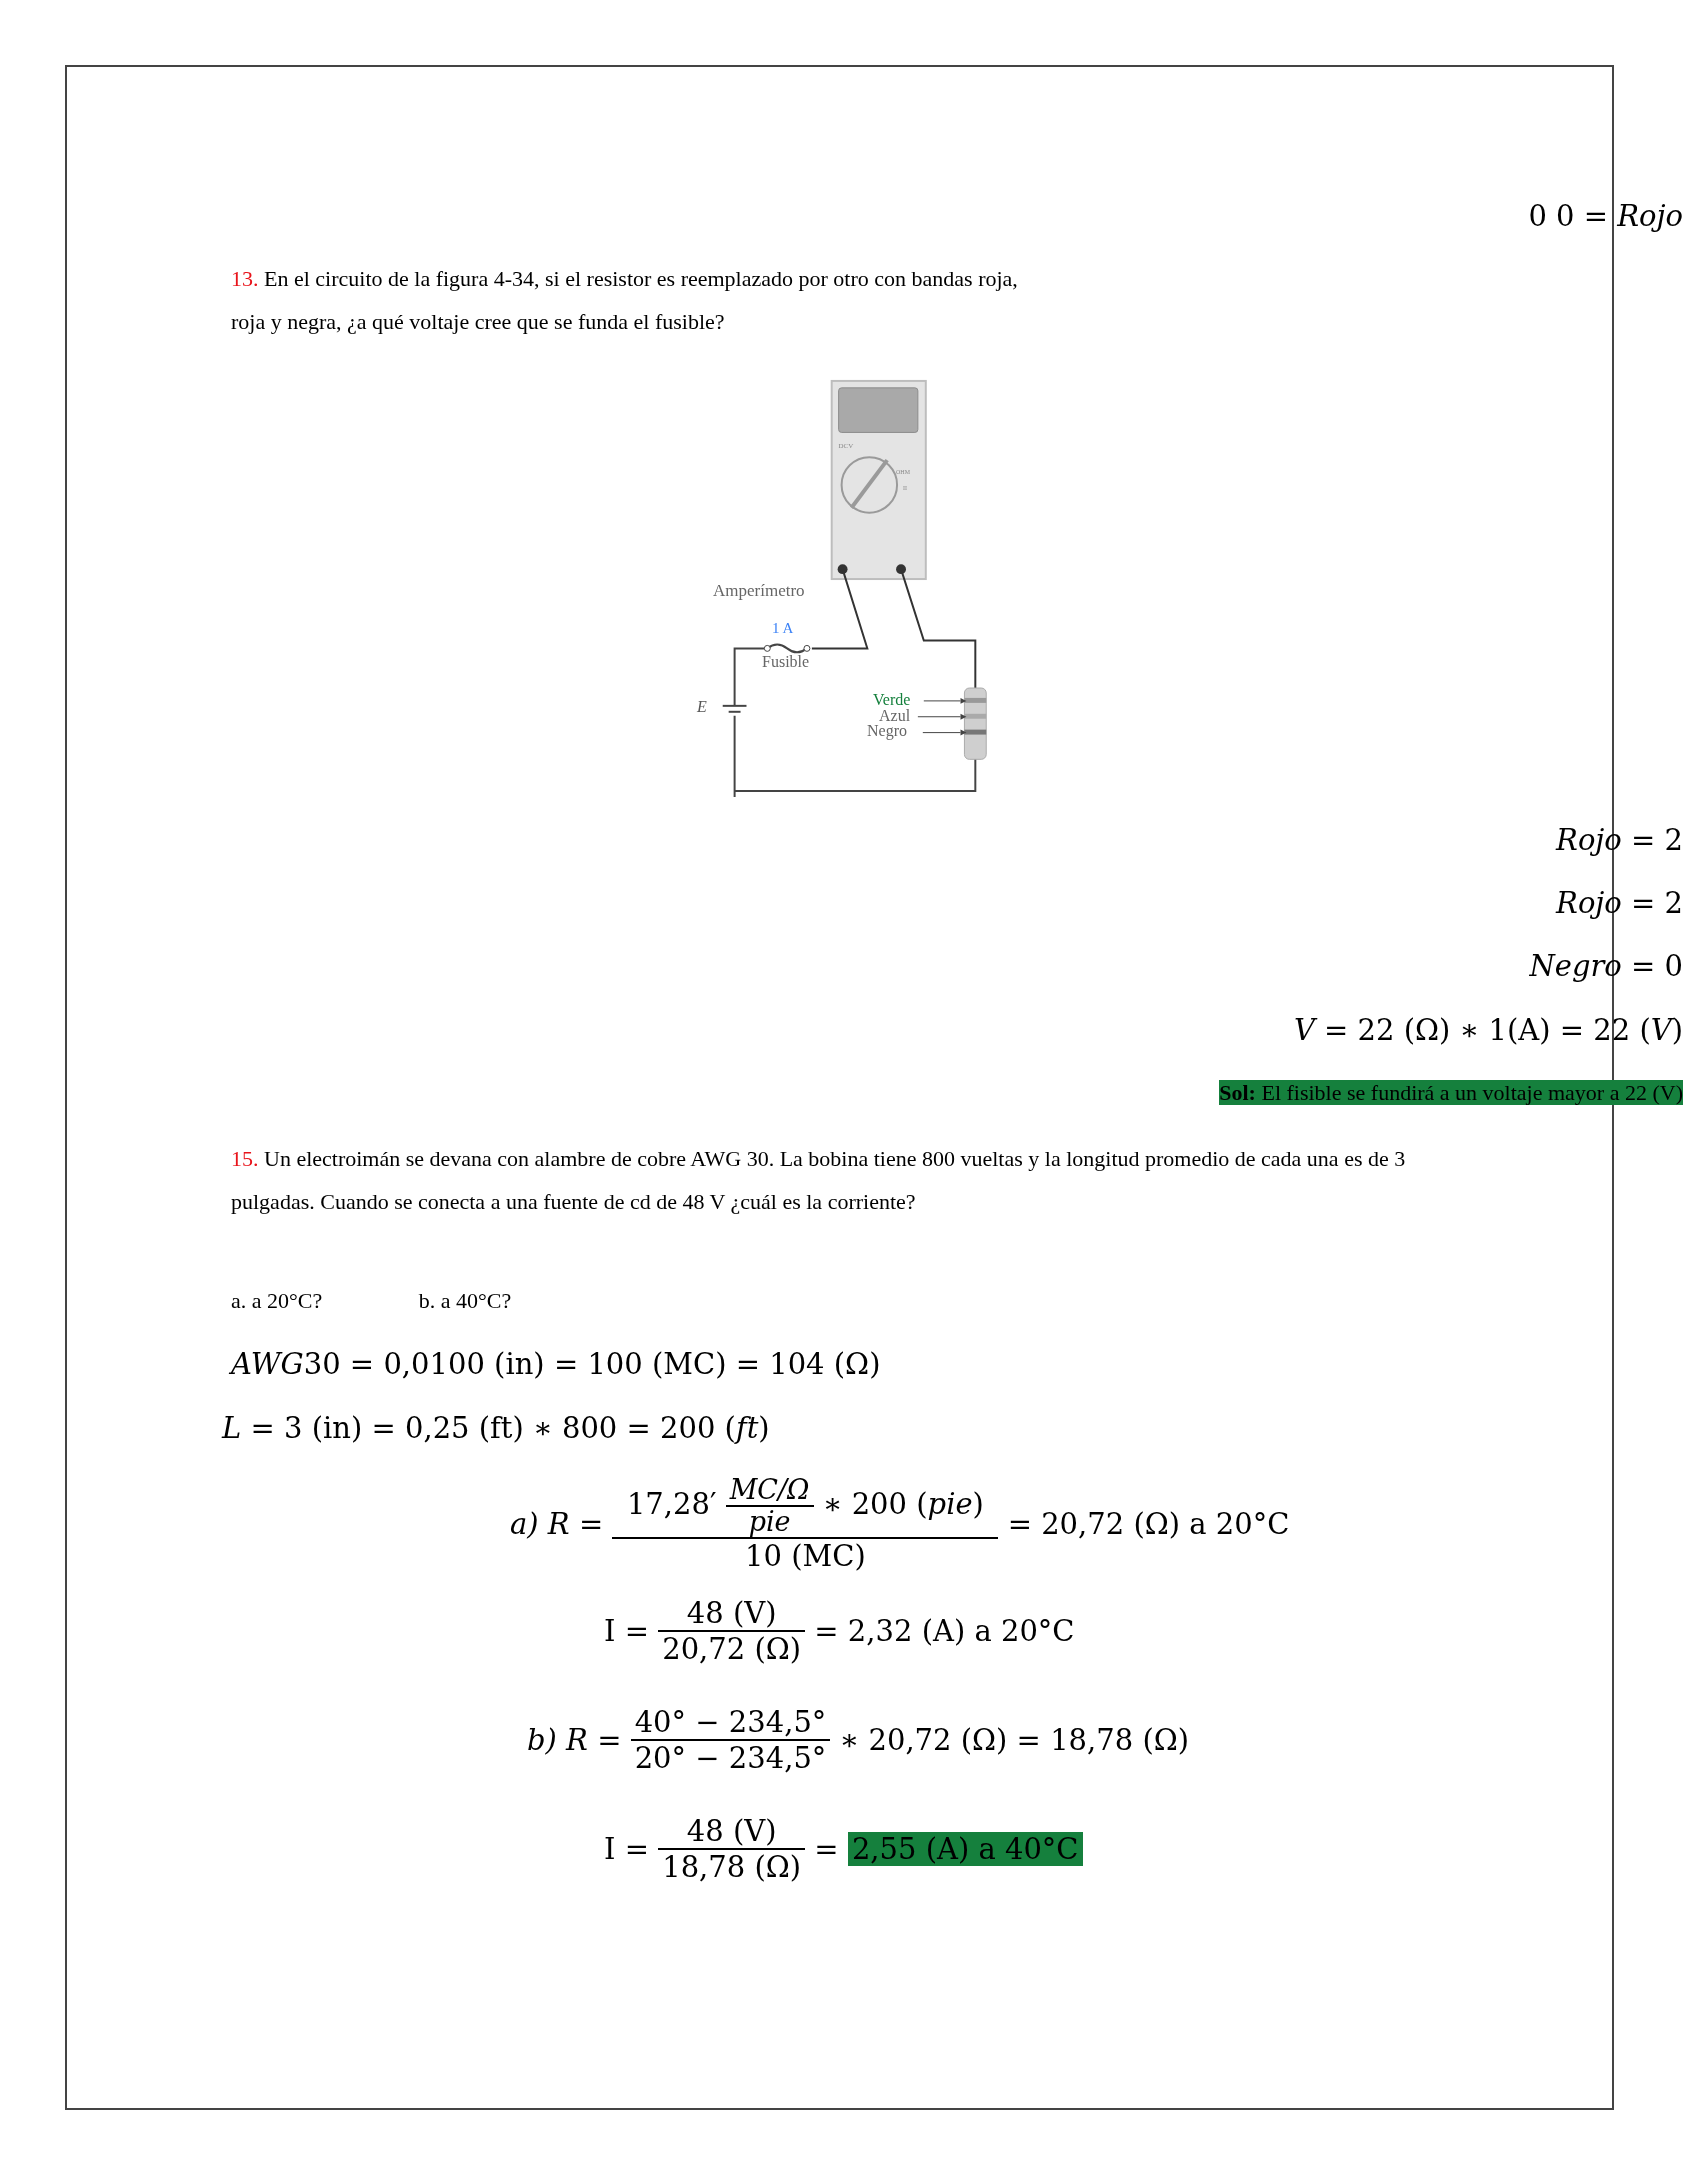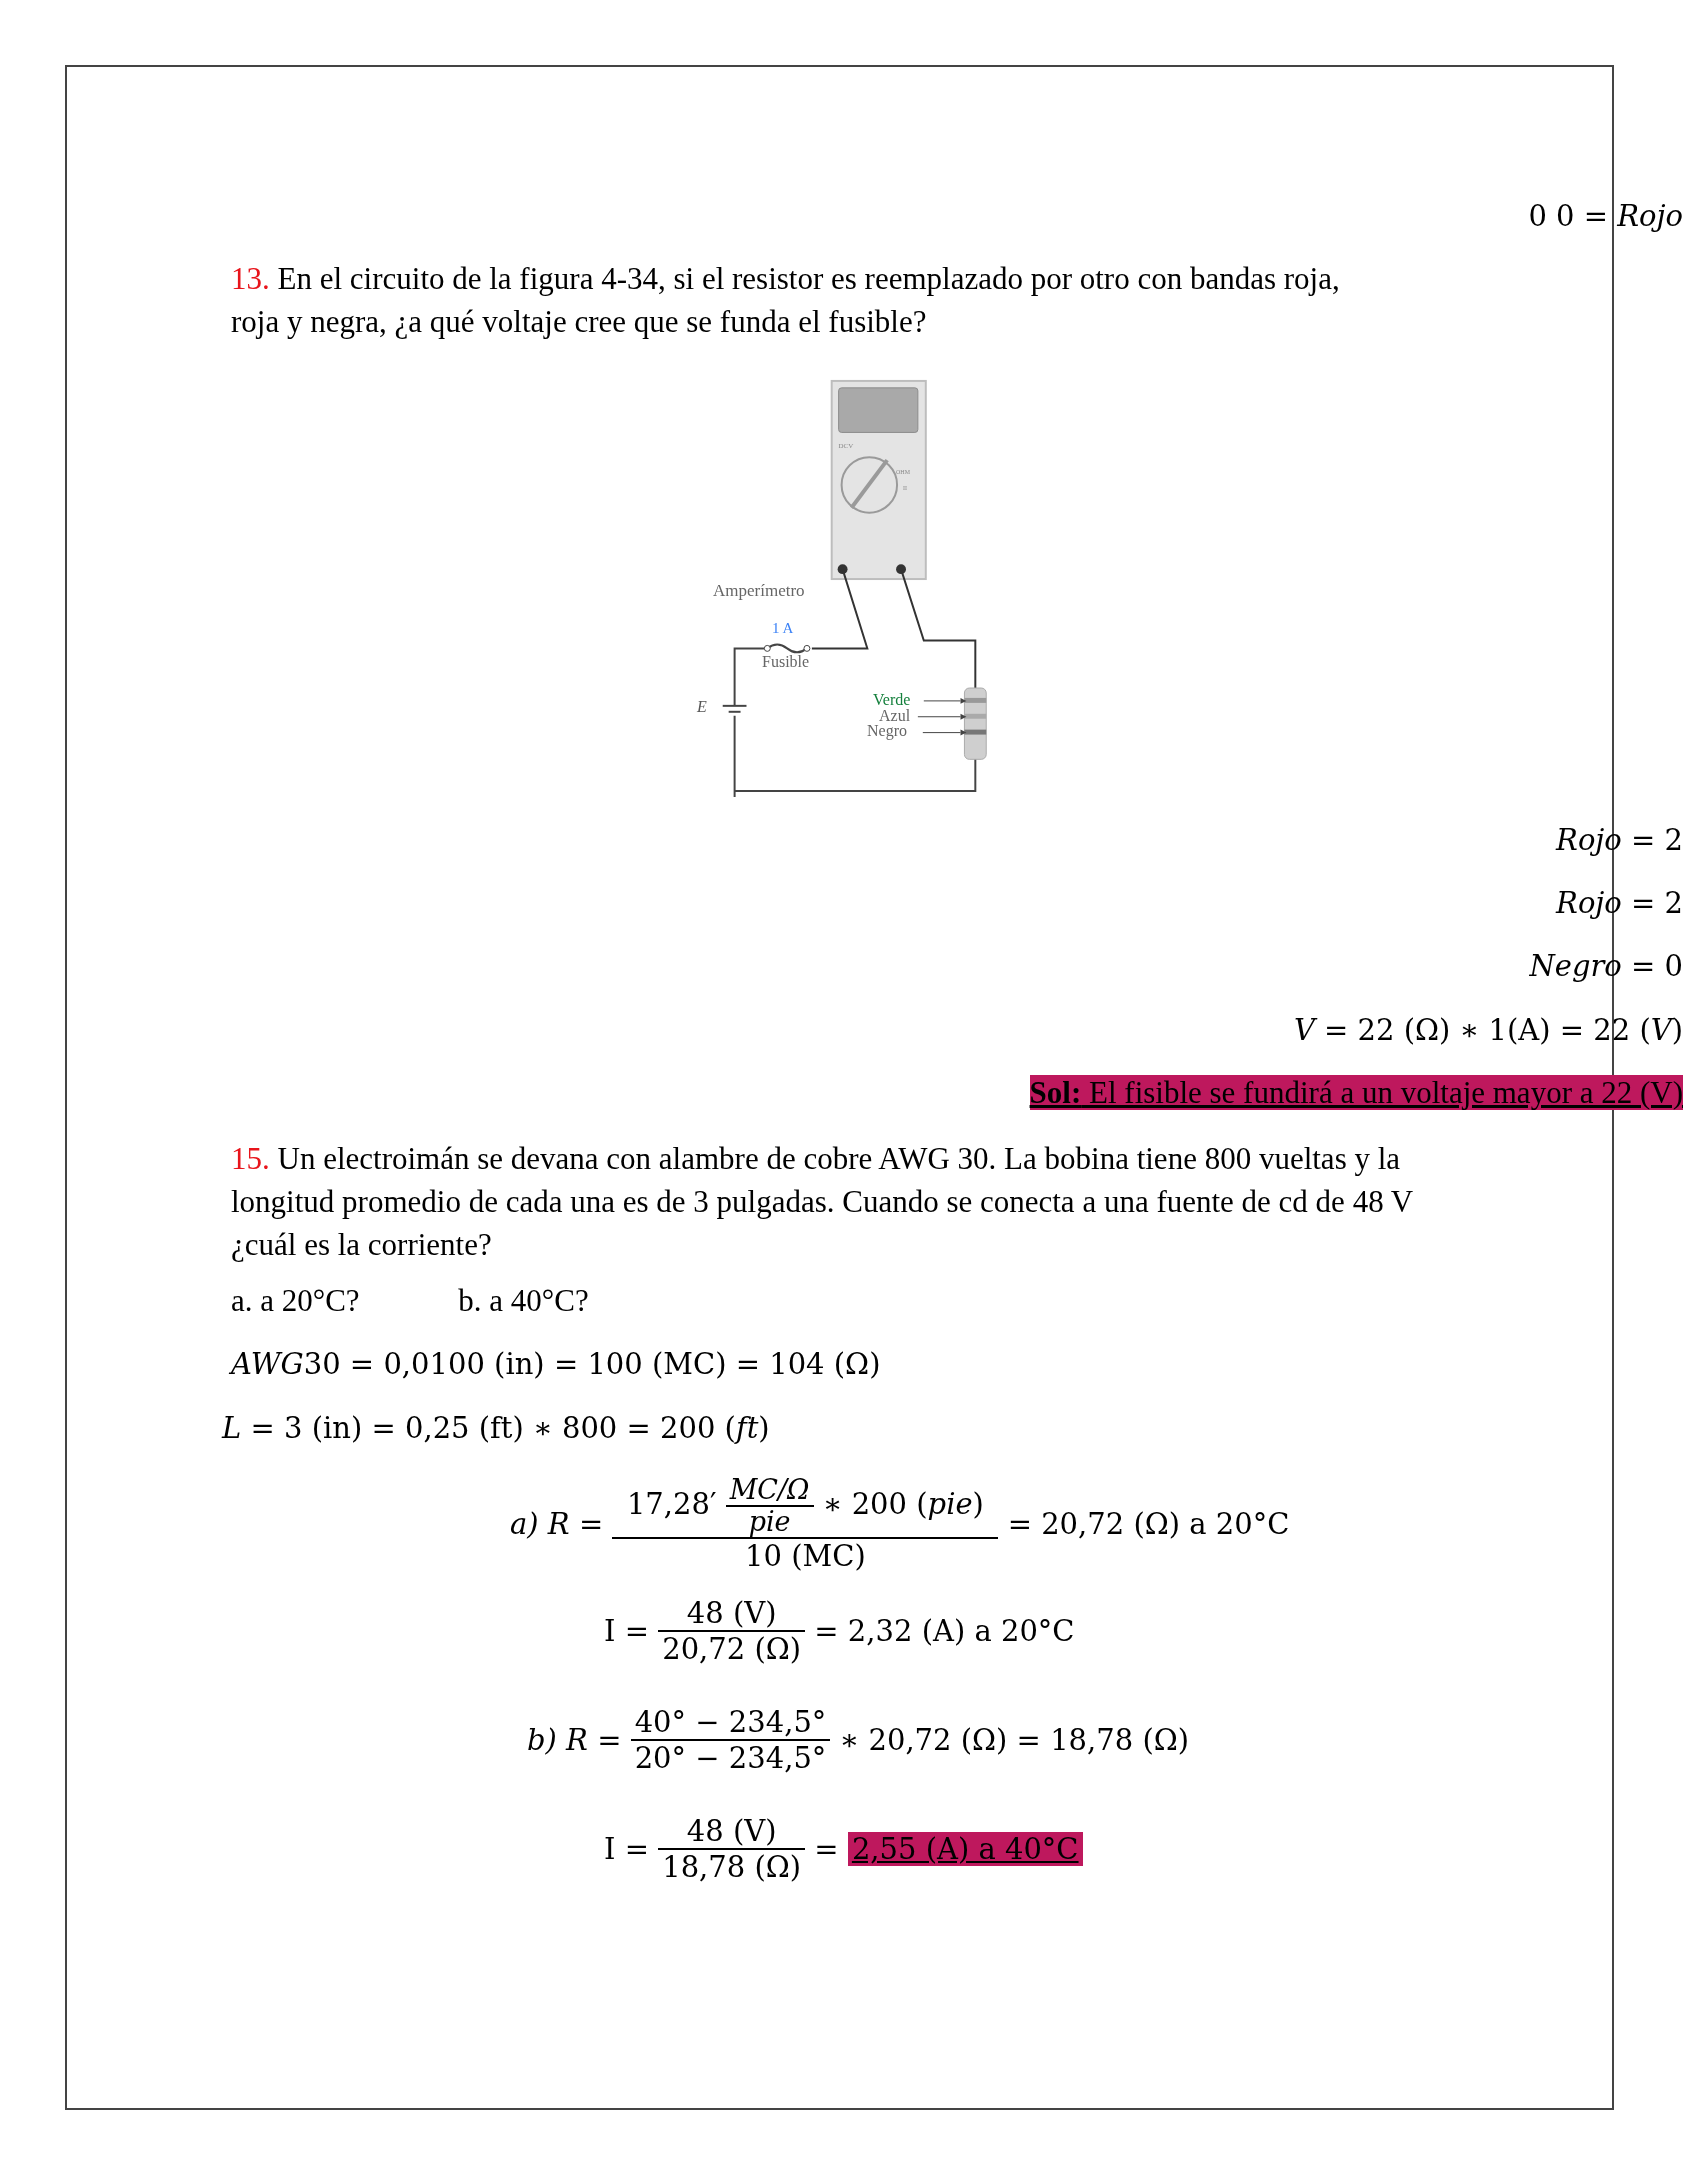--- a/index.html
+++ b/index.html
@@ -1,25 +1,25 @@
 <!DOCTYPE html>
 <html><head>
 <meta charset="utf-8">
 <style>
   html, body { margin:0; padding:0; background:#ffffff; }
   body { width:1683px; height:2178px; position:relative; overflow:hidden;
          font-family:"Liberation Serif", "DejaVu Serif", serif; color:#000; }
   .page-border { position:absolute; left:65px; top:65px; width:1549px; height:2045px;
                  border:2px solid #444; box-sizing:border-box; }
-  .line { position:absolute; font-size:31px; line-height:40px; white-space:nowrap; }
+  .line { position:absolute; font-size:22px; line-height:40px; white-space:nowrap; }
   .center { left:0; width:1683px; text-align:right; }
   .math { font-family:"DejaVu Serif", serif; font-size:29px; }
   .it { font-style:italic; }
   .red { color:#e8141b; }
-  .hl { background:#be185d;text-decoration:underline; }
+  .hl { background:#15803d; }
   .para { left:231px; width:1228px; white-space:normal; line-height:43px; }
   .frac { display:inline-block; vertical-align:middle; text-align:center; }
   .frac .num { display:block; padding:0 4px; }
   .frac .den { display:block; border-top:2px solid #000; padding:0 4px; }
   .mathrow { position:absolute; font-family:"DejaVu Serif", serif; font-size:29px; white-space:nowrap; }
   .mathrow span.seg { vertical-align:middle; }
   svg text { font-family:"Liberation Serif", serif; }
 </style>
 </head>
 <body>

